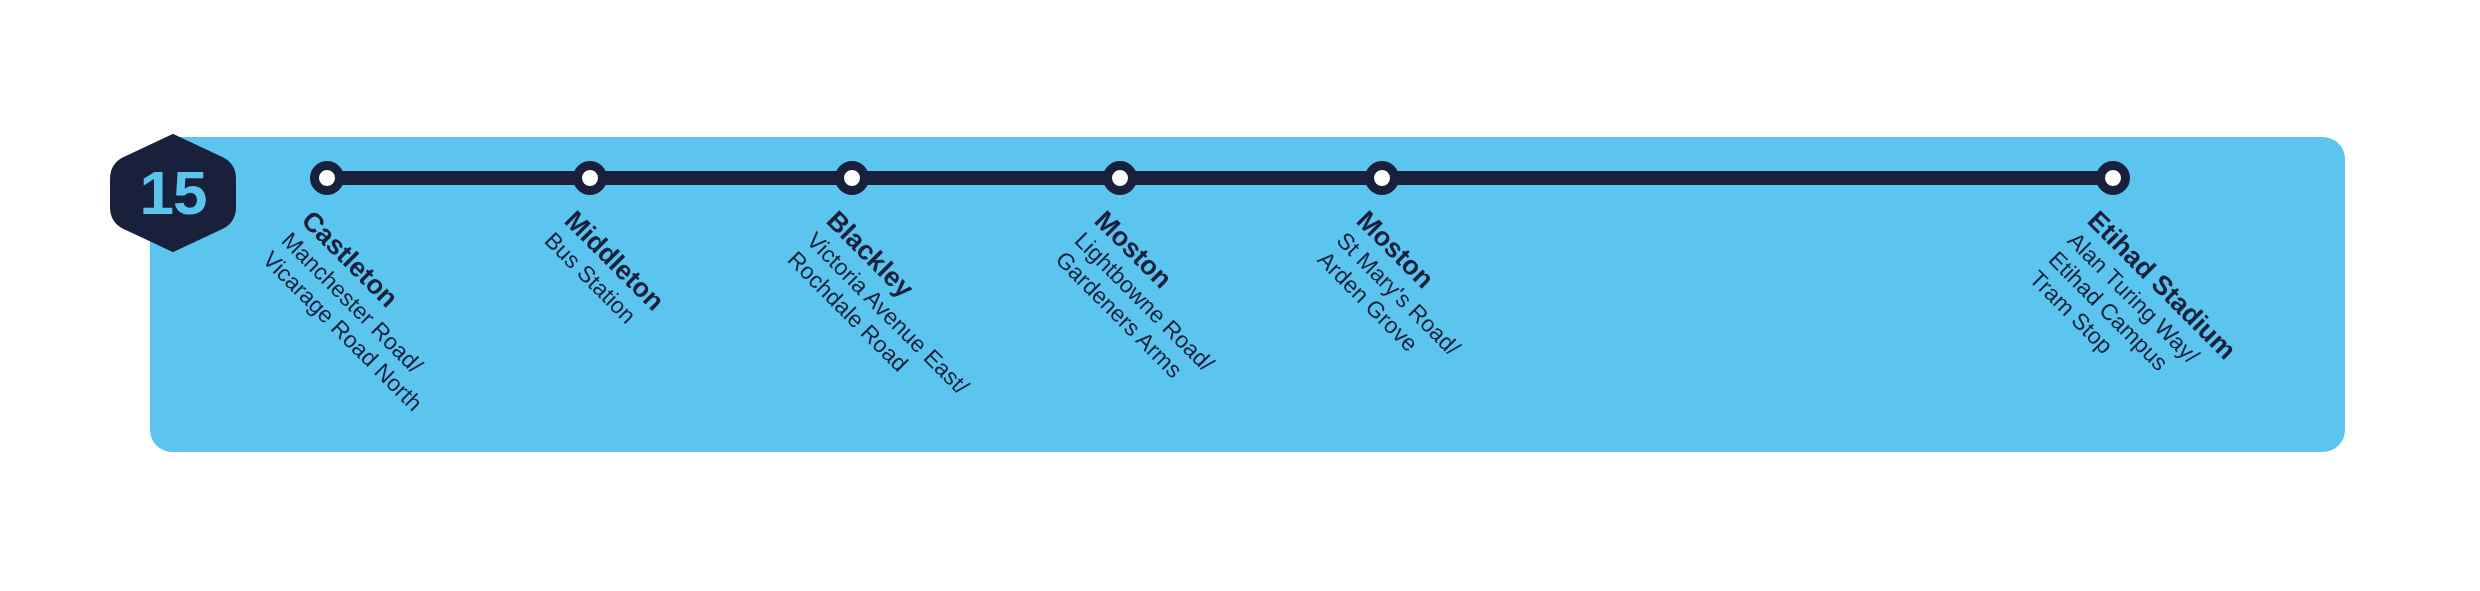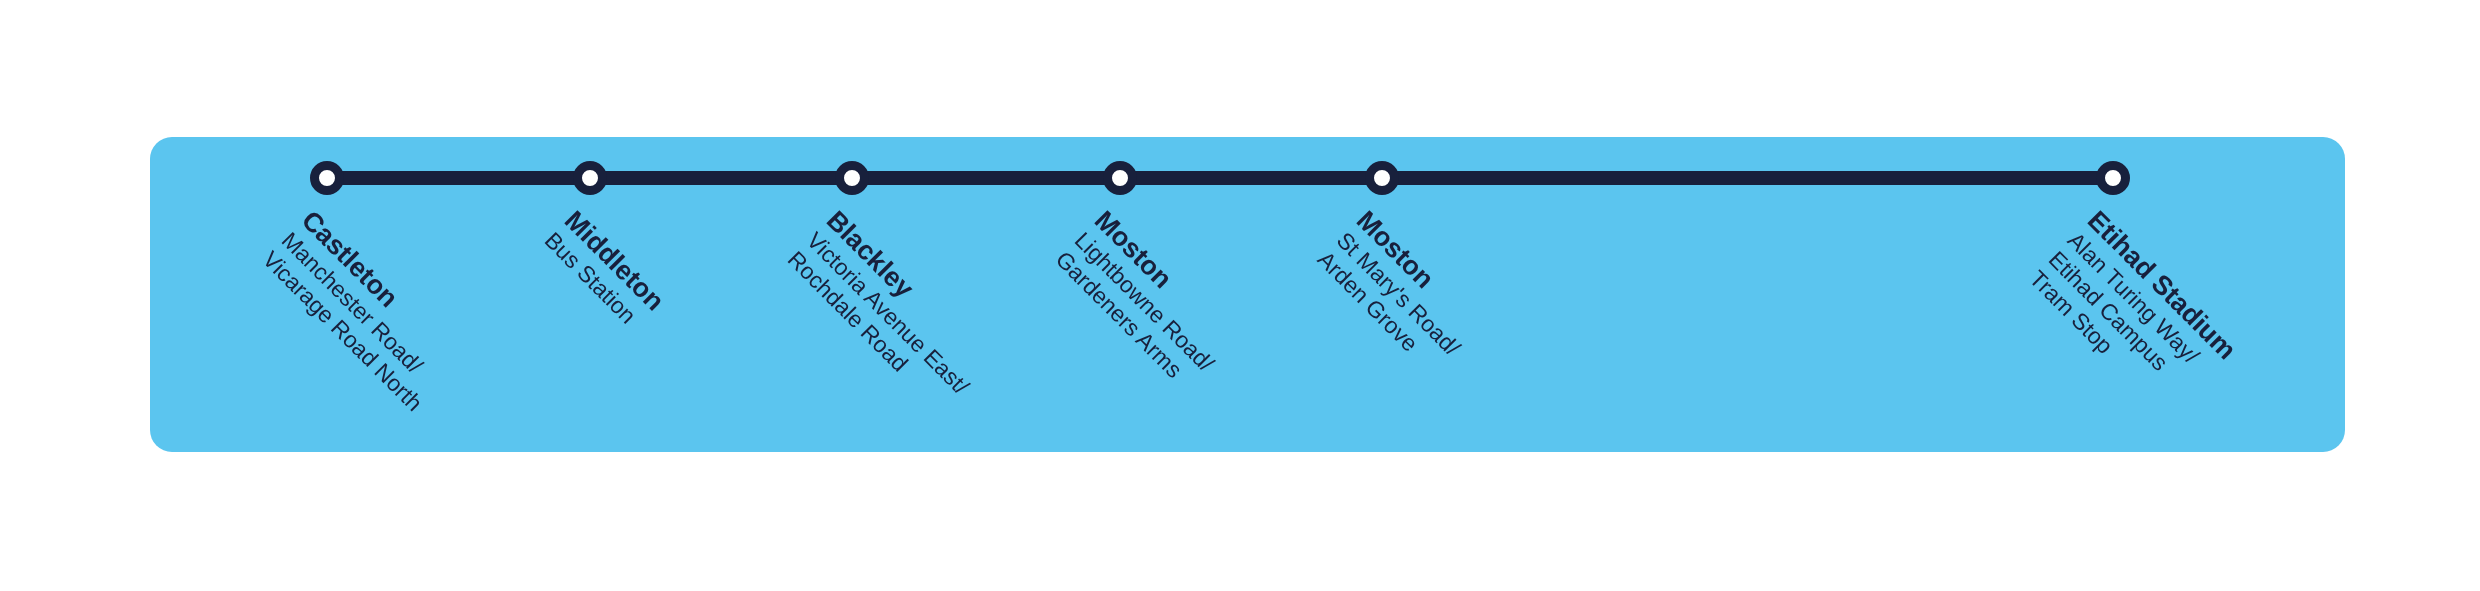--- a/index.html
+++ b/index.html
@@ -111,20 +111,26 @@
     display: block;
   }
 </style>
 </head>
 <body>
 
 <div id="route-diagram">
 
   <div class="route-panel"></div>
 
+  <div class="route-badge">
+    <svg viewBox="0 0 126 118" xmlns="http://www.w3.org/2000/svg">
+      <path d="M63 2 L112 25 Q124 31 124 45 L124 73 Q124 87 112 93 L63 116 L14 93 Q2 87 2 73 L2 45 Q2 31 14 25 Z" fill="#18203C" stroke="#18203C" stroke-width="4" stroke-linejoin="round"></path>
+    </svg>
+    <div class="route-badge-number">15</div>
+  </div>
 
   <div class="route-line-layer" id="line-layer">
       <div class="route-line" style="left: 327px; width: 1786px; background: rgb(24, 32, 60);"></div>
       <div class="stop-dot" style="left: 310px; background: rgb(255, 255, 255); border-color: rgb(24, 32, 60);"></div>
       <div class="stop-label" style="left: 317px;">
         <span class="stop-name">Castleton</span>
         <span class="stop-sub">Manchester Road/</span>
         <span class="stop-sub">Vicarage Road North</span>
       </div>
       <div class="stop-dot" style="left: 573px; background: rgb(255, 255, 255); border-color: rgb(24, 32, 60);"></div>

